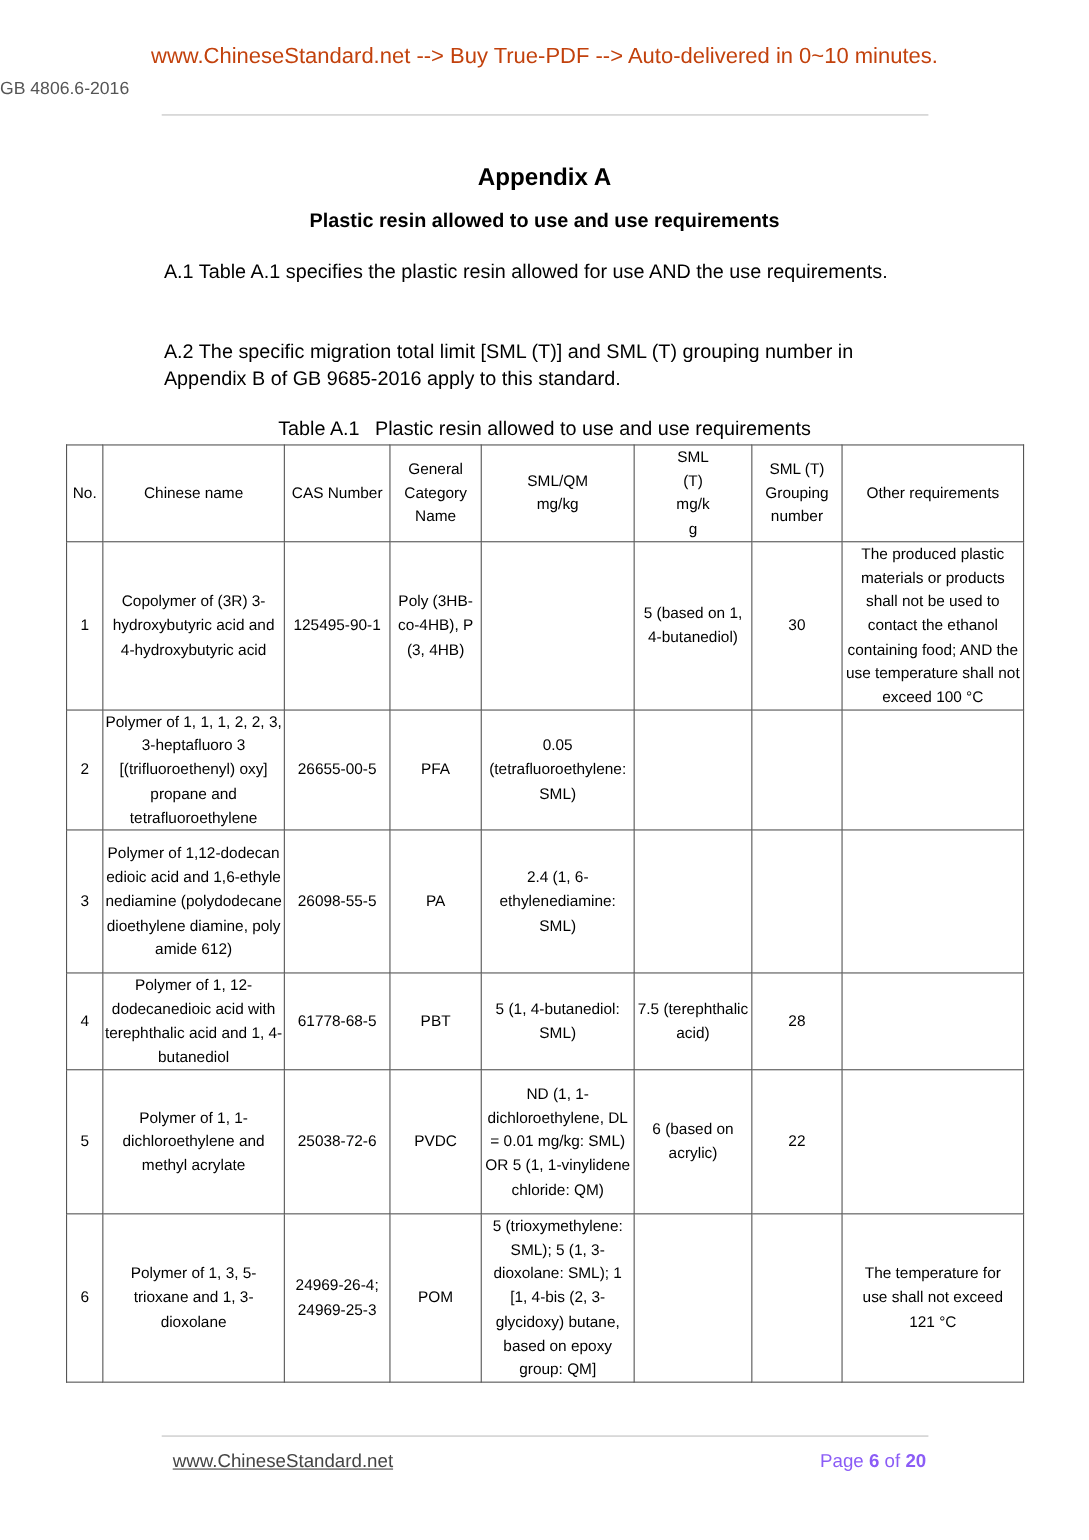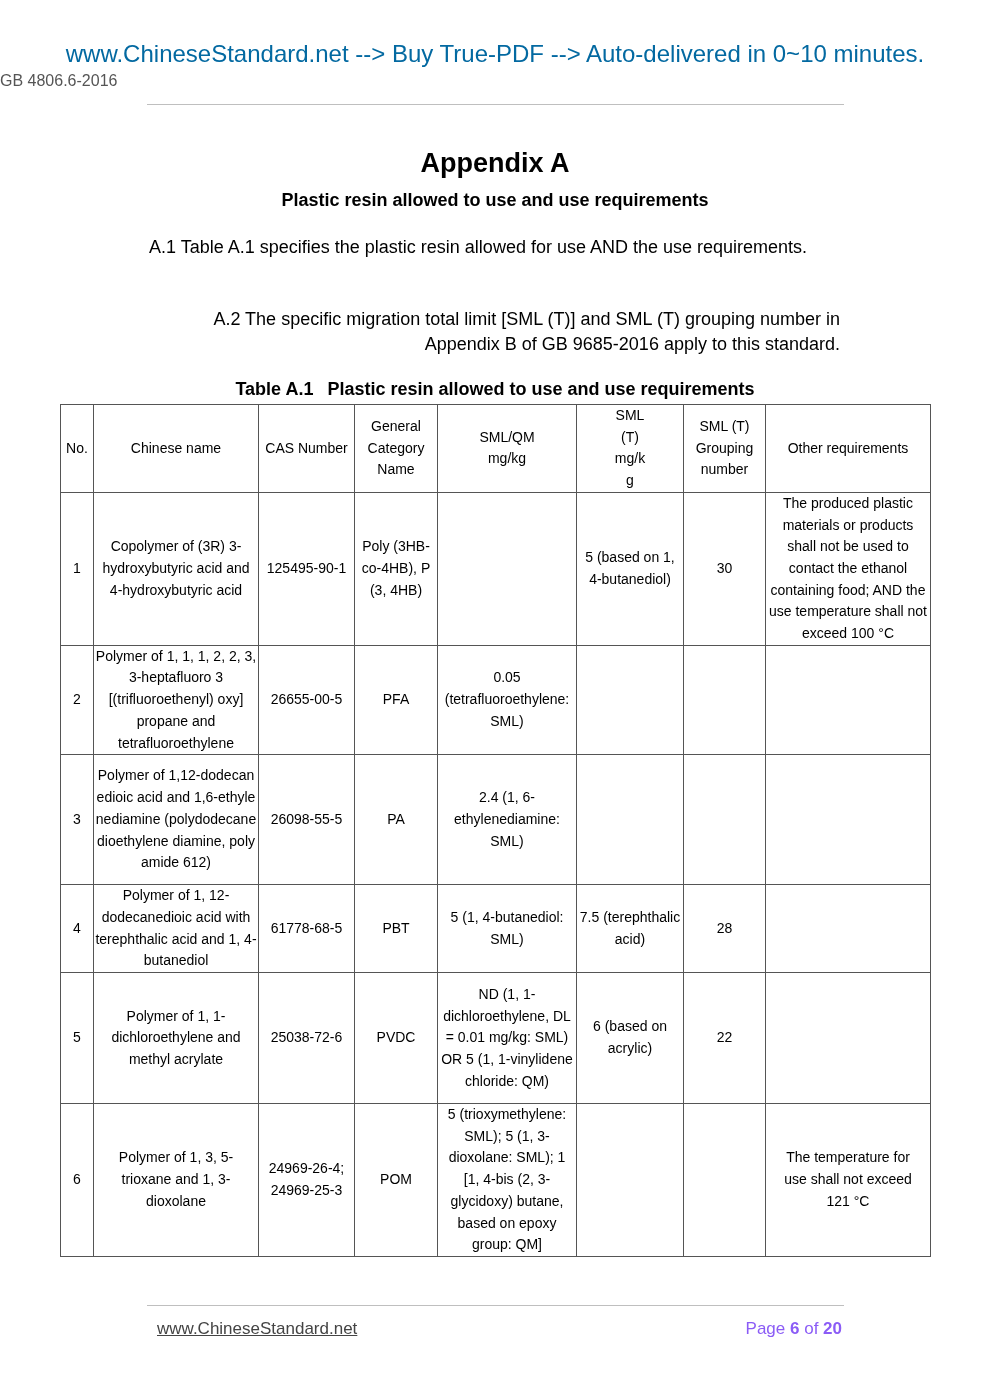--- a/index.html
+++ b/index.html
@@ -1,31 +1,31 @@
 <!DOCTYPE html>
 <html><head>
 <meta charset="utf-8">
 <style>
   html, body { margin:0; padding:0; background:#ffffff; }
   body { width:990px; height:1400px; position:relative; overflow:hidden;
          font-family:"Liberation Sans", sans-serif; color:#000; }
   .hdr1 { position:absolute; top:40px; left:0; width:990px; text-align:center;
-          font-size:24px; color:#0369a1; letter-spacing:0; }
+          font-size:20px; color:#c2410c; letter-spacing:0; }
   .hdr2 { position:absolute; top:72px; left:0; width:990px; text-align:left;
           font-size:16px; color:#555; }
   .rule { position:absolute; left:147px; width:697px; height:1px; background:#bfbfbf; }
   .title { position:absolute; top:148px; left:0; width:990px; text-align:center;
-           font-size:27px; font-weight:bold; }
+           font-size:22px; font-weight:bold; }
   .subtitle { position:absolute; top:190px; left:0; width:990px; text-align:center;
               font-size:18px; font-weight:bold; }
-  .para { position:absolute; left:149px; width:691px; font-size:18px; line-height:25px;text-align:right; }
+  .para { position:absolute; left:149px; width:691px; font-size:18px; line-height:25px; }
   .para.justify { text-align:justify; text-align-last:left; }
   .para b { font-weight:normal;margin-top:17px; }
   .tcaption { position:absolute; top:379px; left:0; width:990px; text-align:center;
-              font-size:18px; font-weight:bold; }
+              font-size:18px; font-weight:normal; }
   .tcaption span.gap { display:inline-block; width:14px; }
   table.main { position:absolute; top:404px; left:60px; width:870px;
                border-collapse:collapse; table-layout:fixed; font-size:14px; line-height:21.7px; }
   table.main td, table.main th { border:1px solid #555; text-align:center; vertical-align:middle;
                padding:0 1px; font-weight:normal; word-wrap:break-word; }
   .foot-link { position:absolute; top:1319px; left:157px; font-size:17px; color:#444;
                text-decoration:underline; }
   .foot-page { position:absolute; top:1319px; right:148px; font-size:17px; color:#8b5cf6; }
   .foot-page b { font-weight:bold; }
 </style>

